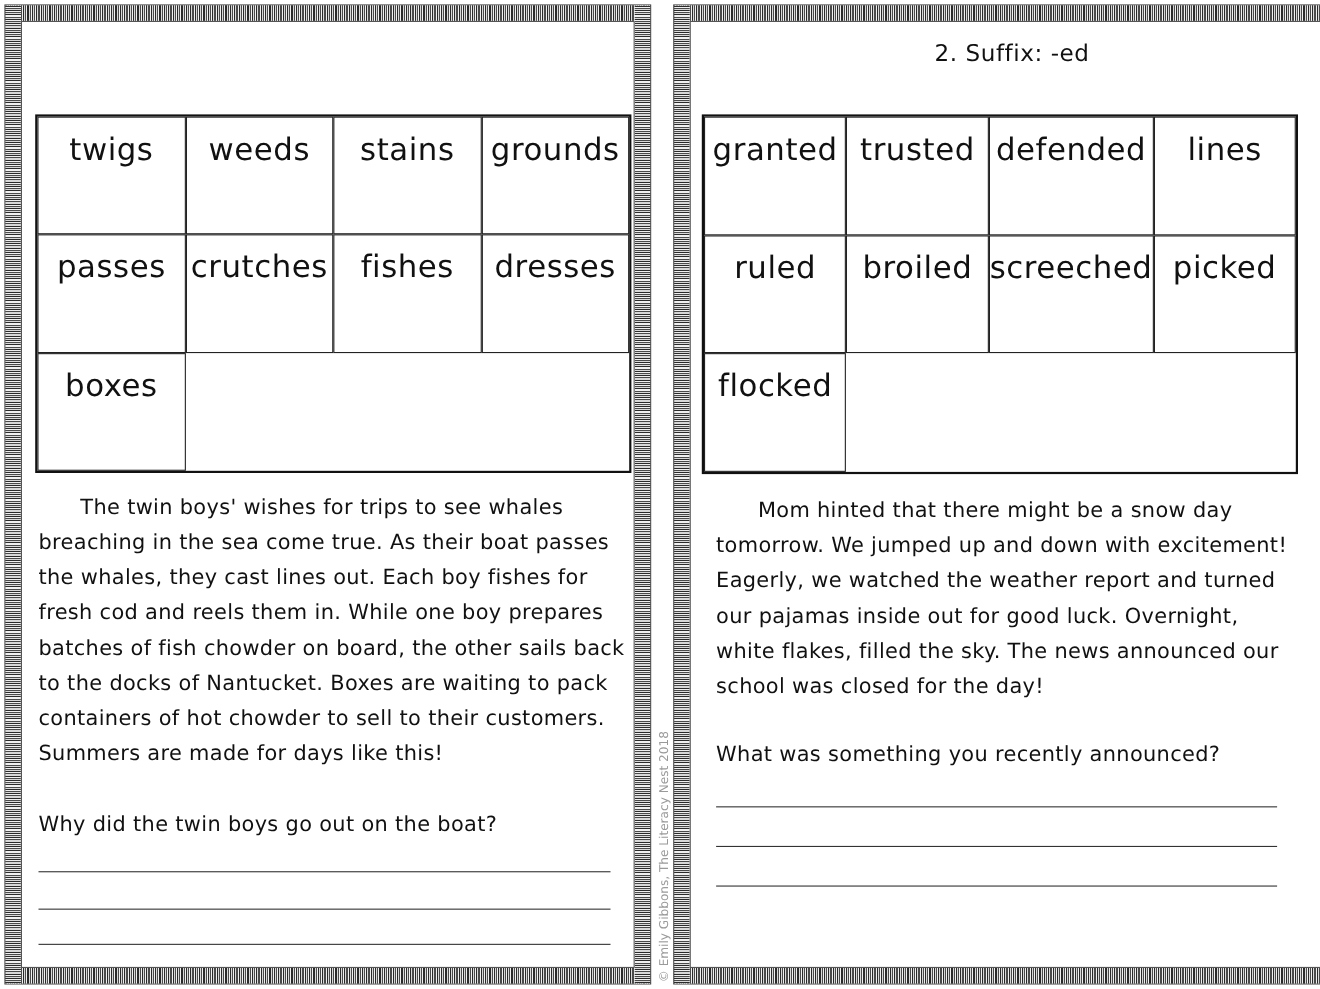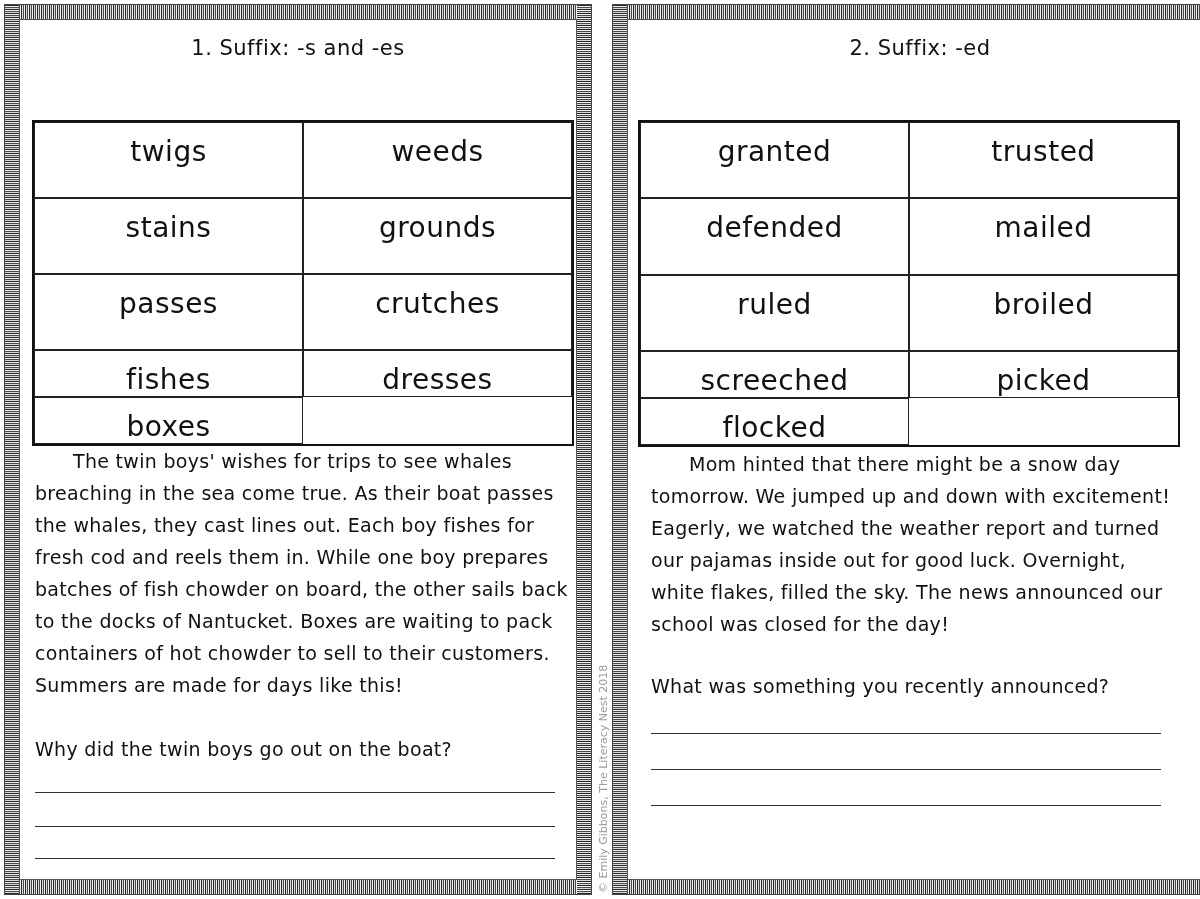--- a/index.html
+++ b/index.html
@@ -12,41 +12,40 @@
   .page.left { left:4px; width:588px; }
   .page.right { left:612px; width:616px; }
   .page .hframe { position:absolute; left:0; right:0; height:14px;
           background: repeating-linear-gradient(90deg, #2a2a2a 0 1px, #d8d8d8 1px 2px, #4a4a4a 2px 3px, #f0f0f0 3px 4px); }
   .page .vframe { position:absolute; top:0; bottom:0; width:14px;
           background: repeating-linear-gradient(0deg, #2a2a2a 0 1px, #d8d8d8 1px 2px, #4a4a4a 2px 3px, #f0f0f0 3px 4px); }
   .inner { position:absolute; left:14px; right:14px; top:14px; bottom:14px;
            background:#fff; border:1px solid #555; box-sizing:border-box; }
   .title { position:absolute; left:0; right:0; top:16px; text-align:center;
            font-size:21px; letter-spacing:0.5px; }
-  .grid { position:absolute; top:100px; border:2px solid #111; box-sizing:border-box;
-          display:grid; grid-template-columns:1fr 1fr; grid-template-rows:1fr 1fr 1fr; }
+  .grid { position:absolute; top:84px; border:2px solid #111; box-sizing:border-box;
+          display:grid; grid-template-columns:1fr 1fr 1fr 1fr; grid-template-rows:1fr 1fr 1fr; }
   .grid .cell { border:1px solid #222; text-align:center; font-size:28px;
                 padding-top:12px; box-sizing:border-box; letter-spacing:0.5px; }
   .passage { position:absolute; font-size:19px; line-height:32px; letter-spacing:0.3px; margin:0; }
   .passage .indent { display:inline-block; width:38px; }
   .question { position:absolute; font-size:19px; letter-spacing:0.3px;text-align:right; }
   .line { position:absolute; height:0; border-top:1.5px solid #333; }
   .copyright { position:absolute; left:597px; top:893px; transform-origin:0 0; transform:rotate(-90deg);
                font-size:11px; color:#9a9a9a; white-space:nowrap; }
 </style>
 </head>
 <body>
 
 <div class="page left">
   <div class="hframe" style="top:0"></div>
   <div class="hframe" style="bottom:0"></div>
   <div class="vframe" style="left:0"></div>
   <div class="vframe" style="right:0"></div>
   <div class="inner">
-    <div class="title">1. Suffix: -s and -es</div>
     <div class="grid" style="left:12px; width:542px; height:326px;">
       <div class="cell">twigs</div>
       <div class="cell">weeds</div>
       <div class="cell">stains</div>
       <div class="cell">grounds</div>
       <div class="cell">passes</div>
       <div class="cell">crutches</div>
       <div class="cell">fishes</div>
       <div class="cell">dresses</div>
       <div class="cell">boxes</div>
@@ -65,21 +64,21 @@
   <div class="hframe" style="top:0"></div>
   <div class="hframe" style="bottom:0"></div>
   <div class="vframe" style="left:0"></div>
   <div class="vframe" style="right:0"></div>
   <div class="inner">
     <div class="title">2. Suffix: -ed</div>
     <div class="grid" style="left:10px; width:542px; height:327px;">
       <div class="cell">granted</div>
       <div class="cell">trusted</div>
       <div class="cell">defended</div>
-      <div class="cell">mailed</div>
+      <div class="cell">lines</div>
       <div class="cell">ruled</div>
       <div class="cell">broiled</div>
       <div class="cell">screeched</div>
       <div class="cell">picked</div>
       <div class="cell">flocked</div>
     </div>
     <p class="passage" style="left:23px; width:520px; top:428px;"><span class="indent"></span><span>Mom hinted that there might be a snow day tomorrow. We jumped up and down with excitement! Eagerly, we watched the weather report and turned our pajamas inside out for good luck. Overnight, white flakes, filled the sky. The news announced our school was closed for the day!</span></p>
     <div class="question" style="left:23px; top:655px;">What was something you recently announced?</div>
     <div class="line" style="left:23px; width:510px; top:713px;"></div>
     <div class="line" style="left:23px; width:510px; top:749px;"></div>

